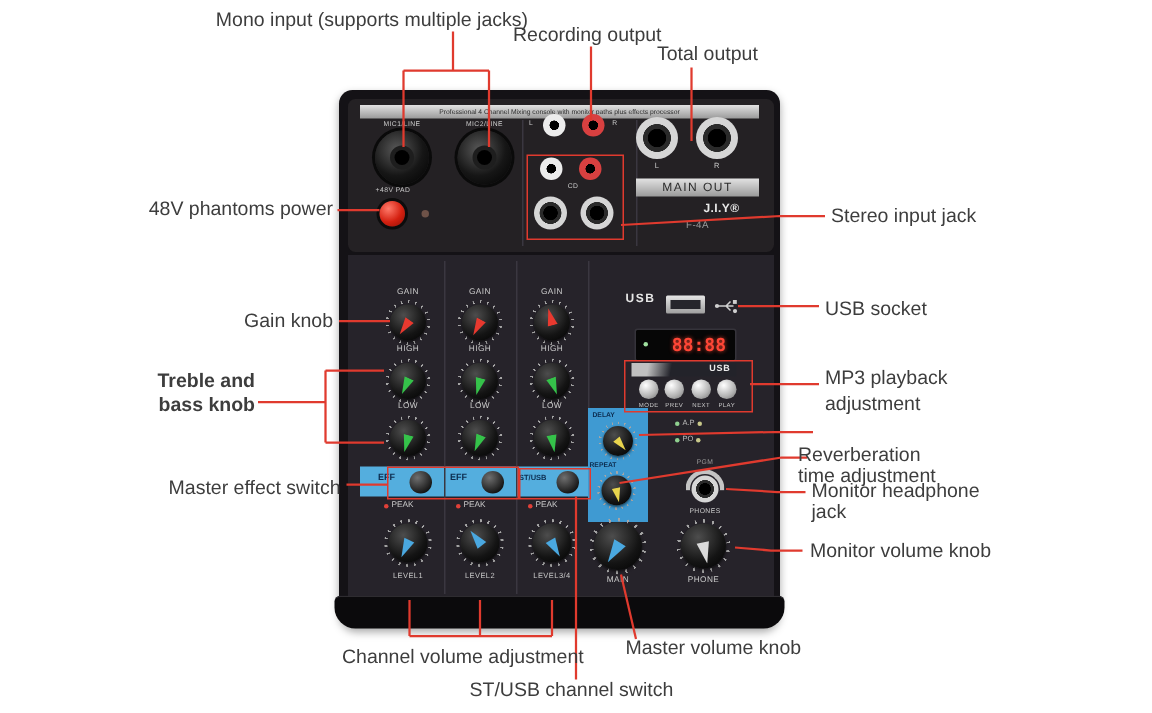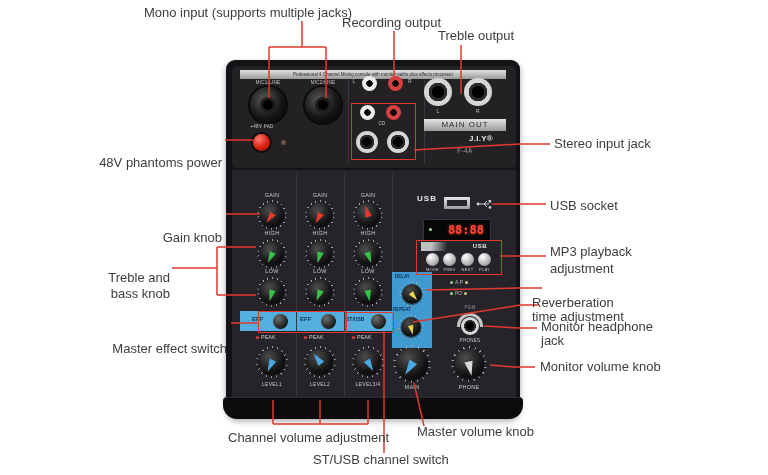--- a/index.html
+++ b/index.html
@@ -1,21 +1,21 @@
 <!DOCTYPE html>
 <html><head>
 <meta charset="utf-8">
 <style>
   html,body{margin:0;padding:0;background:#fff;}
   .stage{position:relative;width:768px;height:475px;background:#ffffff;overflow:hidden;
          font-family:"Liberation Sans",sans-serif;}
   .abs{position:absolute;}
   
   .co{position:absolute;color:#3d3d3d;font-size:13px;line-height:16px;}
-  .co.r{text-align:right;margin-top:24px;}
+  .co.r{text-align:right;}
   .co.c{text-align:right;}
   .ml{white-space:pre-line;}
   
   .mixer{position:absolute;left:226px;top:60px;width:294px;height:358px;background:#141216;
          border-radius:9px 9px 12px 12px;box-shadow:0 3px 6px rgba(0,0,0,.35);}
   .rear{position:absolute;left:232px;top:66px;width:284px;height:102px;background:#242124;border-radius:5px;}
   .mainpanel{position:absolute;left:232px;top:170px;width:284px;height:228px;background:#26232a;}
   .base{position:absolute;left:223px;top:397px;width:300px;height:21px;background:#0b0a0c;
         border-radius:4px 4px 14px 14px;border-top:1px solid #2e2c30;}
   .silverstrip{position:absolute;background:linear-gradient(#e2e2e2,#9a9a9a);color:#2c2c2c;
@@ -310,25 +310,25 @@
       <path d="M484 326 L518 328 H537"></path>
       <path d="M490 365 L514 367 H535"></path>
       <path d="M273 400 V424 M320 400 V424 M368 400 V424 M273 424 H368"></path>
       <path d="M384 331 V453"></path>
       <path d="M414 383 L424 426"></path>
     </g>
   </svg>
 
   <div class="co c" style="left:138px;top:5px;width:214px;">Mono input (supports multiple jacks)</div>
   <div class="co" style="left:342px;top:15px;">Recording output</div>
-  <div class="co" style="left:438px;top:28px;">Treble output</div>
+  <div class="co" style="left:438px;top:28px;">Total output</div>
 
   <div class="co r" style="right:546px;top:131px;width:140px;">48V phantoms power</div>
   <div class="co r" style="right:546px;top:206px;width:120px;">Gain knob</div>
-  <div class="co r ml" style="right:598px;top:246px;width:110px;">Treble and
+  <div class="co r ml" style="right:598px;top:246px;width:110px;font-weight:bold;">Treble and
 bass knob</div>
   <div class="co r" style="right:541px;top:317px;width:160px;">Master effect switch</div>
 
   <div class="co" style="left:554px;top:136px;">Stereo input jack</div>
   <div class="co" style="left:550px;top:198px;">USB socket</div>
   <div class="co ml" style="left:550px;top:243px;line-height:17px;">MP3 playback
 adjustment</div>
   <div class="co ml" style="left:532px;top:296px;line-height:14px;">Reverberation
 time adjustment</div>
   <div class="co ml" style="left:541px;top:320px;line-height:14px;">Monitor headphone

